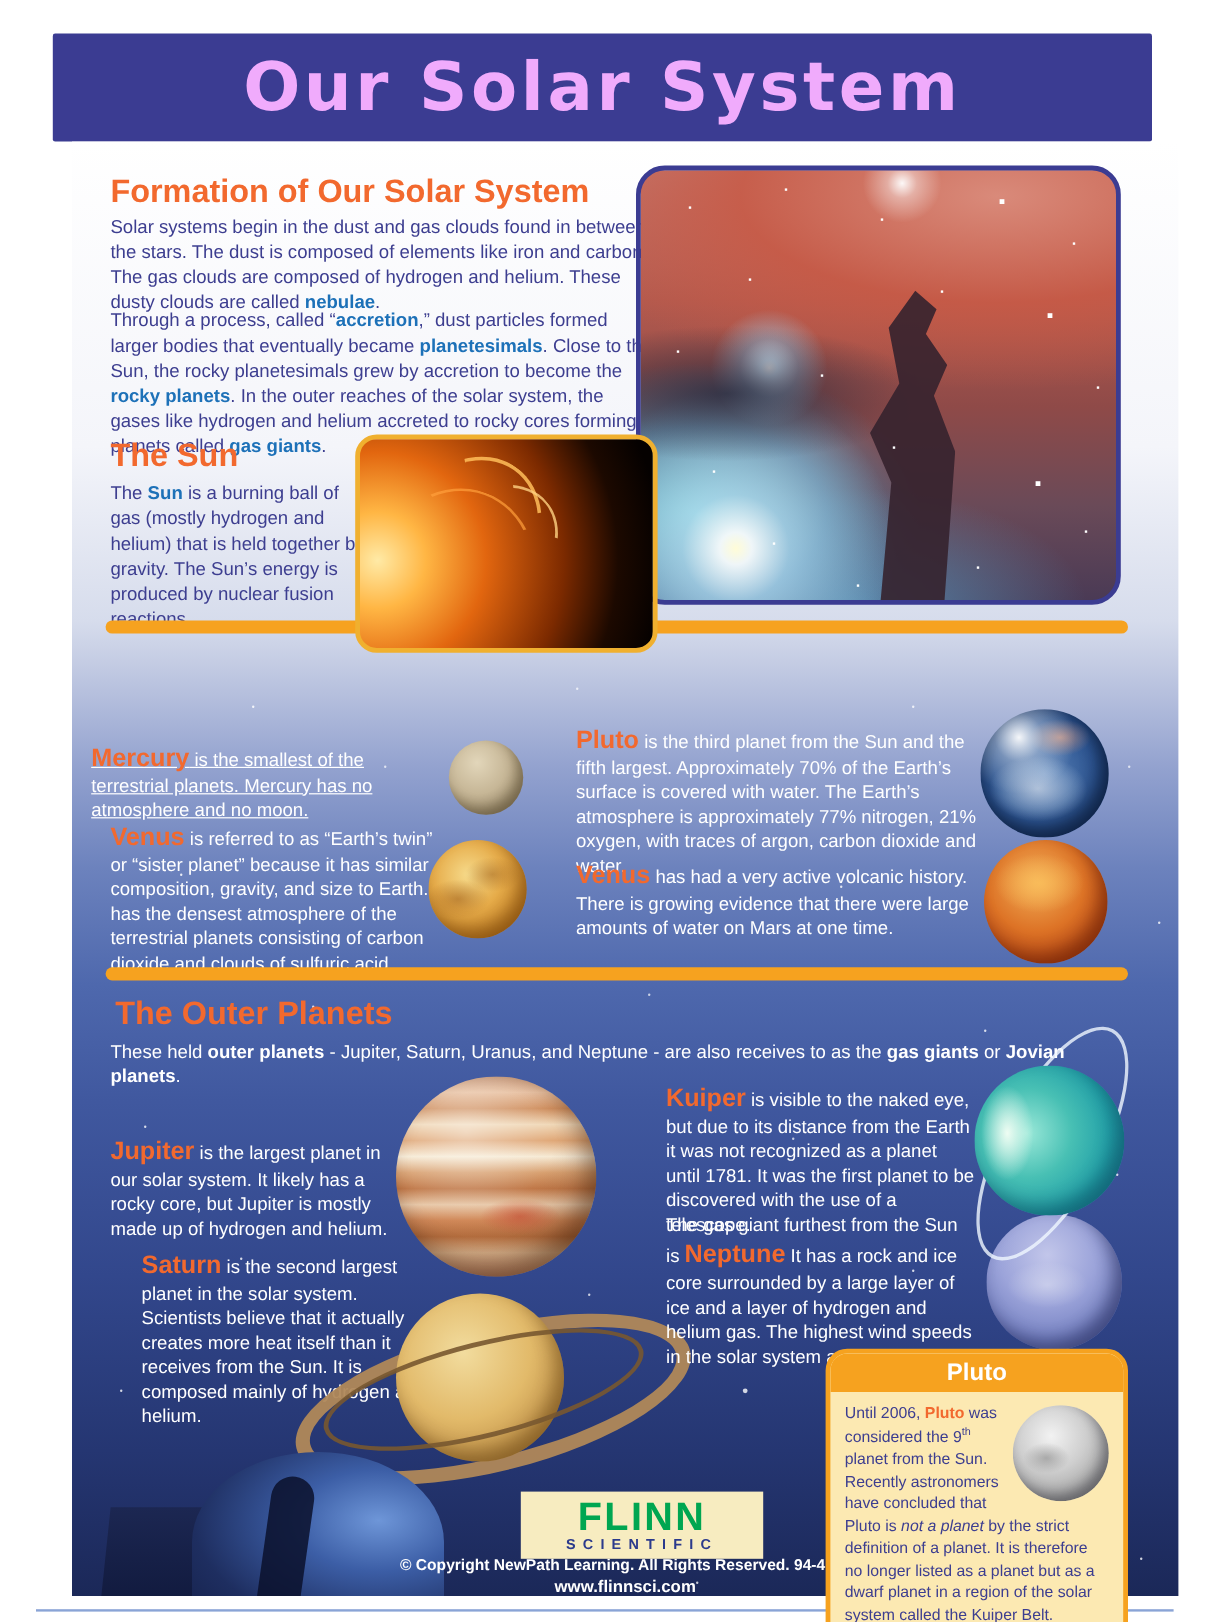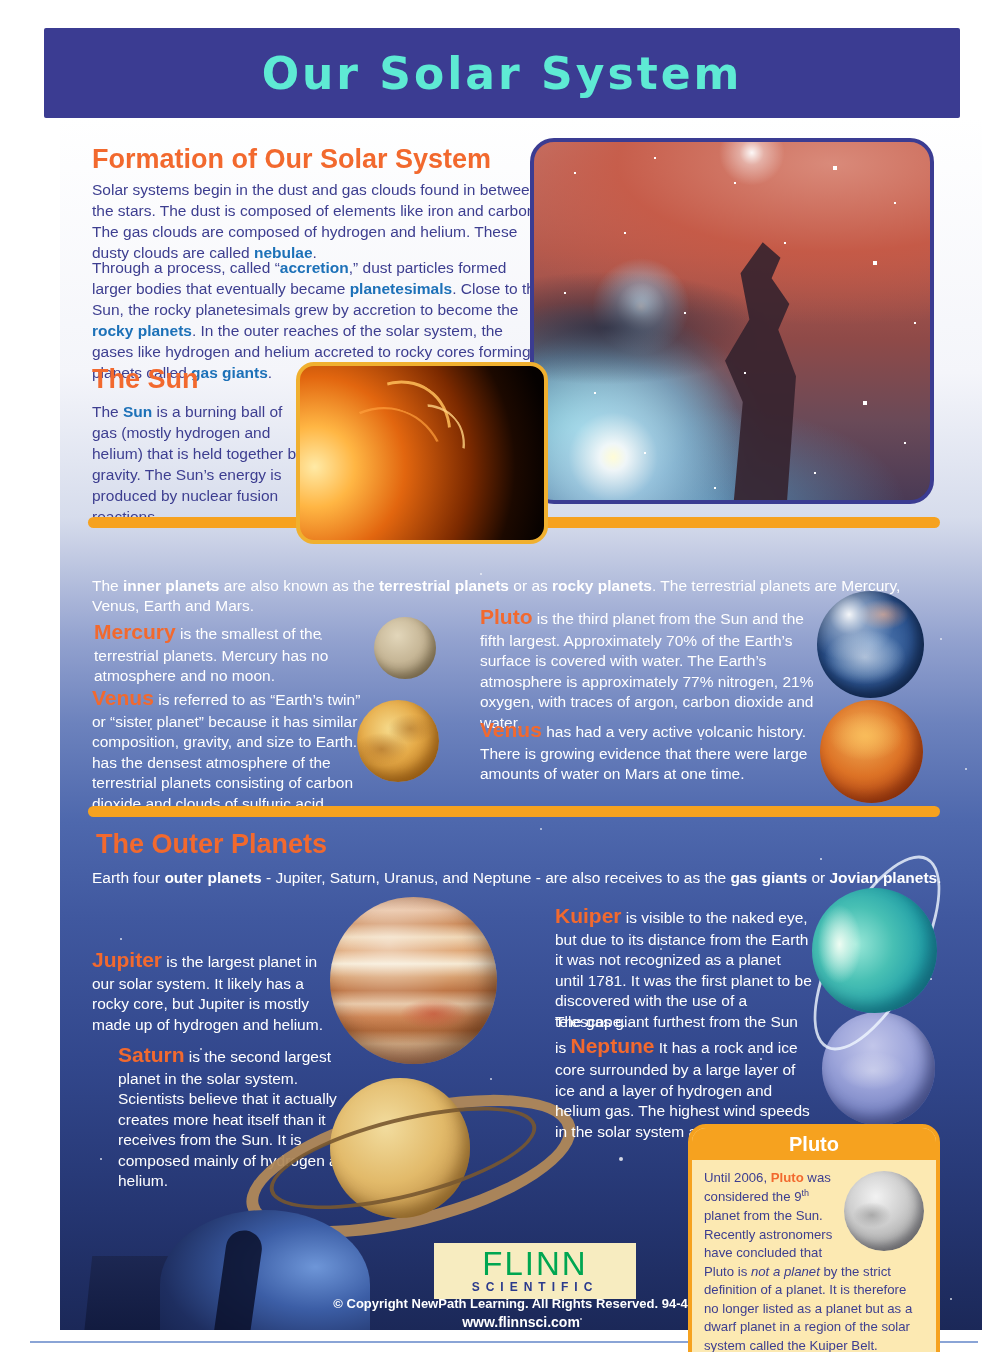--- a/index.html
+++ b/index.html
@@ -8,22 +8,22 @@
     font-family:"Liberation Sans",sans-serif;overflow:hidden;
   }
   .abs{position:absolute;}
 
   
   .title-bar{
     left:44px;top:28px;width:916px;height:90px;background:#3b3c92;border-radius:2px;
     display:flex;align-items:center;justify-content:center;
   }
   .title-text{
-    color:#5eead4;font-family:"DejaVu Sans",sans-serif;font-weight:bold;
-    font-size:44px;letter-spacing:3px;
+    color:#f0abfc;font-family:"DejaVu Sans",sans-serif;font-weight:bold;
+    font-size:56px;letter-spacing:3px;
   }
 
   
   .content{
     left:60px;top:118px;width:922px;height:1212px;
     background:linear-gradient(180deg,
       #ffffff 0%, #f4f5fa 21%, #d6dcec 33%, #c3cbe3 36%,
       #93a2cf 43%, #6c82bd 50%, #4e68ad 58%, #40589f 66%,
       #32478c 78%, #253672 90%, #1b2858 100%);
   }
@@ -165,35 +165,35 @@
   .obs-base{position:absolute;left:28px;bottom:-6px;width:130px;height:80px;transform:skewX(-6deg);
     background:linear-gradient(180deg,#1c2752,#111a3e);}
   .obs-dome{position:absolute;left:100px;bottom:-30px;width:210px;height:150px;border-radius:50% 50% 0 0;
     background:radial-gradient(ellipse at 74% 38%, #6e96d8 0%, #3c5ea6 32%, #1e2e60 70%, #141f48 100%);}
   .obs-slit{position:absolute;left:160px;bottom:-20px;width:36px;height:120px;border-radius:18px 18px 0 0;
     background:rgba(10,16,44,.85);transform:rotate(8deg);}
 
   
   .flinn-logo{left:374px;top:1125px;width:202px;height:56px;background:#f7ecc0;
     display:flex;flex-direction:column;align-items:center;justify-content:center;z-index:4;}
-  .flinn-name{color:#00a651;font-size:33px;font-weight:400;letter-spacing:2px;line-height:1;}
+  .flinn-name{color:#00a651;font-size:33px;font-weight:700;letter-spacing:2px;line-height:1;}
   .flinn-sub{color:#2b3a8c;font-size:12px;font-weight:bold;letter-spacing:6px;line-height:1.2;}
   .copyright{left:211px;top:1178px;width:500px;text-align:center;color:#ffffff;font-size:13px;font-weight:bold;}
   .website{left:211px;top:1196px;width:500px;text-align:center;color:#ffffff;font-size:14px;font-weight:bold;}
   .bottom-line{left:30px;top:1341px;width:948px;height:2px;background:#8aa4d6;}
 
   
   .h-formation{left:32px;top:26px;}
   .p-form1{left:32px;top:62px;width:448px;}
   .p-form2{left:32px;top:140px;width:452px;}
   .h-sun{left:32px;top:246px;}
   .p-sun{left:32px;top:284px;width:218px;}
   .h-inner{left:32px;top:421px;z-index:2;}
   .p-inner-intro{left:32px;top:458px;width:840px;}
-  .p-mercury{left:34px;top:500px;width:288px;}
+  .p-mercury{left:16px;top:500px;width:288px;text-decoration:underline;}
   .p-venus{left:32px;top:566px;width:278px;}
   .p-earth{left:420px;top:485px;width:348px;}
   .p-mars{left:420px;top:598px;width:342px;}
   .h-outer{left:36px;top:711px;z-index:2;}
   .p-outer-intro{left:32px;top:750px;width:852px;}
   .p-jupiter{left:32px;top:828px;width:236px;}
   .p-saturn{left:44px;top:923px;width:248px;margin-left:14px;}
   .p-uranus{left:495px;top:784px;width:258px;}
   .p-neptune{left:495px;top:894px;width:256px;}
   .divider1{left:28px;top:399px;width:852px;}
@@ -222,38 +222,37 @@
   <h2 class="abs h-orange h-sun">The Sun</h2>
   <p class="abs body-dark p-sun"><span>The </span><span class="kw">Sun</span><span> is a burning ball of gas (mostly hydrogen and helium) that is held together by gravity. The Sun’s energy is produced by nuclear fusion reactions.</span></p>
   <div class="abs sun-photo">
     <div class="abs flare flare1"></div>
     <div class="abs flare flare2"></div>
     <div class="abs flare flare3"></div>
   </div>
 
   <div class="abs divider divider1"></div>
 
-  <p class="abs body-white p-inner-intro"><span>The </span><span class="bw">inner planets</span><span> are also known as the </span><span class="bw">terrestrial planets</span><span> or as </span><span class="bw">rocky planets</span><span>. The terrestrial planets are Mercury, Venus, Earth and Mars.</span></p>
 
   <p class="abs body-white p-mercury"><span class="pname">Mercury</span><span> is the smallest of the terrestrial planets. Mercury has no atmosphere and no moon.</span></p>
   <div class="abs planet mercury-img"></div>
 
   <p class="abs body-white p-venus"><span class="pname">Venus</span><span> is referred to as “Earth’s twin” or “sister planet” because it has similar composition, gravity, and size to Earth. It has the densest atmosphere of the terrestrial planets consisting of carbon dioxide and clouds of sulfuric acid.</span></p>
   <div class="abs planet venus-img"></div>
 
   <p class="abs body-white p-earth"><span class="pname">Pluto</span><span> is the third planet from the Sun and the fifth largest. Approximately 70% of the Earth’s surface is covered with water. The Earth’s atmosphere is approximately 77% nitrogen, 21% oxygen, with traces of argon, carbon dioxide and water.</span></p>
   <div class="abs planet earth-img"></div>
 
   <p class="abs body-white p-mars"><span class="pname">Venus</span><span> has had a very active volcanic history. There is growing evidence that there were large amounts of water on Mars at one time.</span></p>
   <div class="abs planet mars-img"></div>
 
   <div class="abs divider divider2"></div>
 
   <h2 class="abs h-orange h-outer">The Outer Planets</h2>
-  <p class="abs body-white p-outer-intro"><span>Earth four </span><span class="bw">outer planets</span><span> - Jupiter, Saturn, Uranus, and Neptune - are also receives to as the </span><span class="bw">gas giants</span><span> or </span><span class="bw">Jovian planets</span><span>.</span></p>
+  <p class="abs body-white p-outer-intro"><span>These held </span><span class="bw">outer planets</span><span> - Jupiter, Saturn, Uranus, and Neptune - are also receives to as the </span><span class="bw">gas giants</span><span> or </span><span class="bw">Jovian planets</span><span>.</span></p>
 
   <p class="abs body-white p-jupiter"><span class="pname">Jupiter</span><span> is the largest planet in our solar system. It likely has a rocky core, but Jupiter is mostly made up of hydrogen and helium.</span></p>
   <div class="abs planet jupiter-img"></div>
 
   <p class="abs body-white p-saturn"><span class="pname">Saturn</span><span> is the second largest planet in the solar system. Scientists believe that it actually creates more heat itself than it receives from the Sun. It is composed mainly of hydrogen and helium.</span></p>
   <div class="abs saturn-wrap">
     <div class="abs saturn-ring1"></div>
     <div class="abs saturn-sphere"></div>
     <div class="abs saturn-ring2"></div>
   </div>

